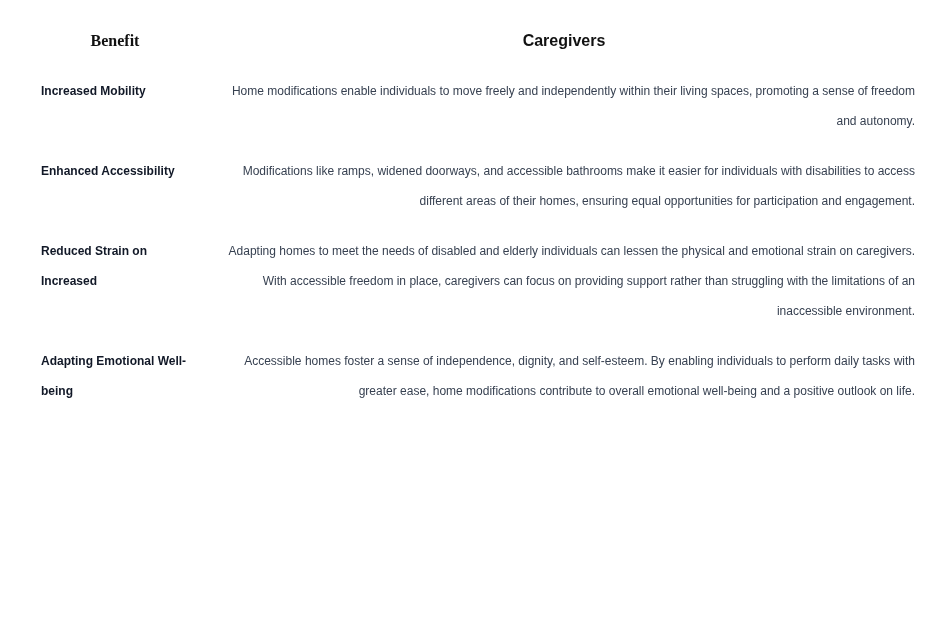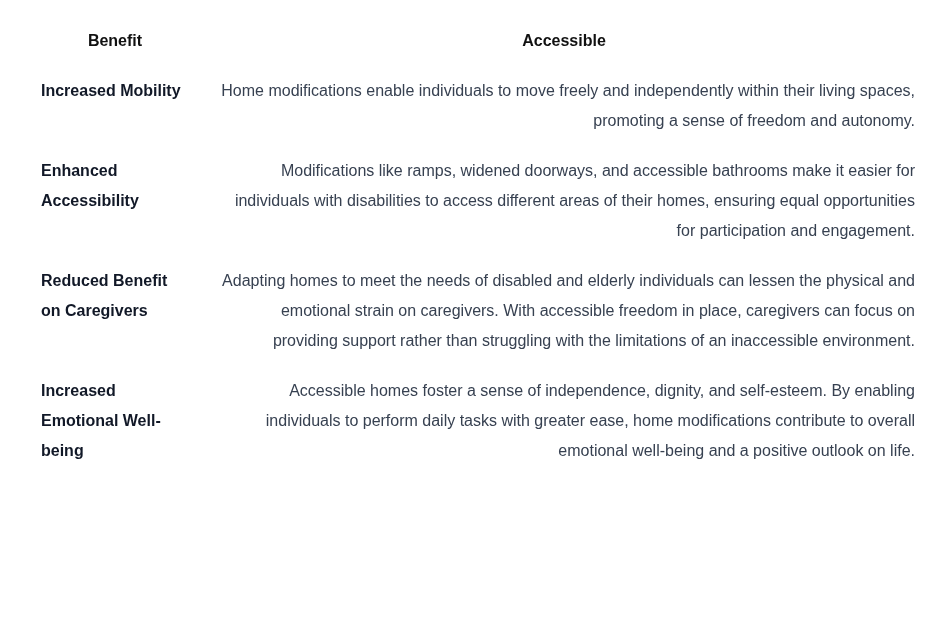--- a/index.html
+++ b/index.html
@@ -1,44 +1,44 @@
 <!DOCTYPE html>
 <html><head>
 <meta charset="utf-8">
 <style>
   html, body { margin: 0; padding: 0; background: #ffffff; }
   body { width: 935px; height: 625px; overflow: hidden; font-family: "Liberation Sans", sans-serif; }
   table { border-collapse: collapse; position: absolute; left: 29px; top: 26px; width: 898px; }
   th { font-weight: bold; font-size: 16px; color: #111111; text-align: center; padding: 0 12px 20px 12px; line-height: 30px; }
-  td { vertical-align: top; font-size: 16px; line-height: 30px; padding: 0 12px 20px 12px; }
+  td { vertical-align: top; font-size: 12px; line-height: 30px; padding: 0 12px 20px 12px; }
   td.benefit { font-weight: bold; color: #111827; width: 148px; }
   td.desc { color: #374151; text-align: right; }
-  th.h-benefit { width: 148px; }
+  th.h-benefit { width: 148px; font-family: Liberation Serif, serif; }
 </style>
 </head>
 <body>
 
 <table>
   <thead>
     <tr>
       <th class="h-benefit">Benefit</th>
-      <th>Accessible</th>
+      <th>Caregivers</th>
     </tr>
   </thead>
   <tbody>
     <tr>
       <td class="benefit">Increased Mobility</td>
       <td class="desc">Home modifications enable individuals to move freely and independently within their living spaces, promoting a sense of freedom and autonomy.</td>
     </tr>
     <tr>
       <td class="benefit">Enhanced Accessibility</td>
       <td class="desc">Modifications like ramps, widened doorways, and accessible bathrooms make it easier for individuals with disabilities to access different areas of their homes, ensuring equal opportunities for participation and engagement.</td>
     </tr>
     <tr>
-      <td class="benefit">Reduced Benefit on Caregivers</td>
+      <td class="benefit">Reduced Strain on Increased</td>
       <td class="desc">Adapting homes to meet the needs of disabled and elderly individuals can lessen the physical and emotional strain on caregivers. With accessible freedom in place, caregivers can focus on providing support rather than struggling with the limitations of an inaccessible environment.</td>
     </tr>
     <tr>
-      <td class="benefit">Increased Emotional Well-being</td>
+      <td class="benefit">Adapting Emotional Well-being</td>
       <td class="desc">Accessible homes foster a sense of independence, dignity, and self-esteem. By enabling individuals to perform daily tasks with greater ease, home modifications contribute to overall emotional well-being and a positive outlook on life.</td>
     </tr>
   </tbody>
 </table>
 
 </body></html>

